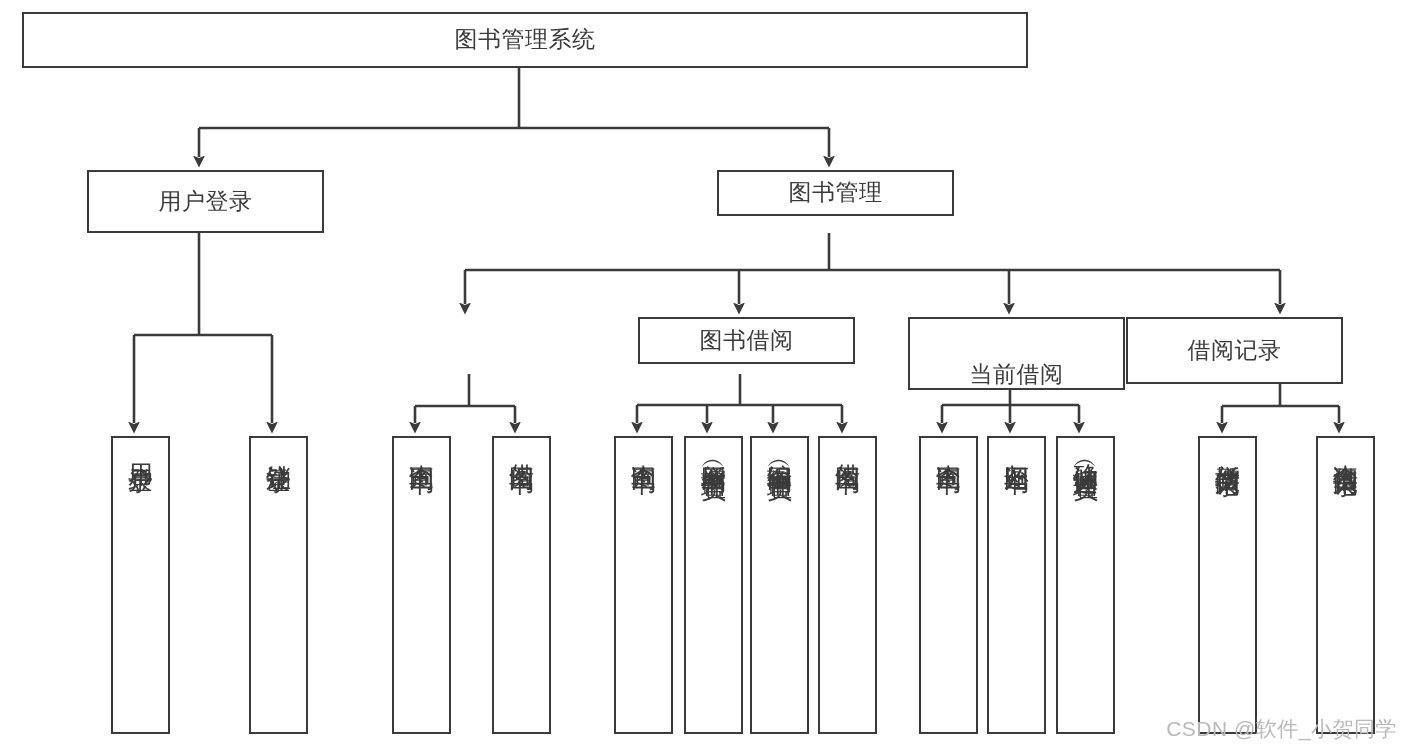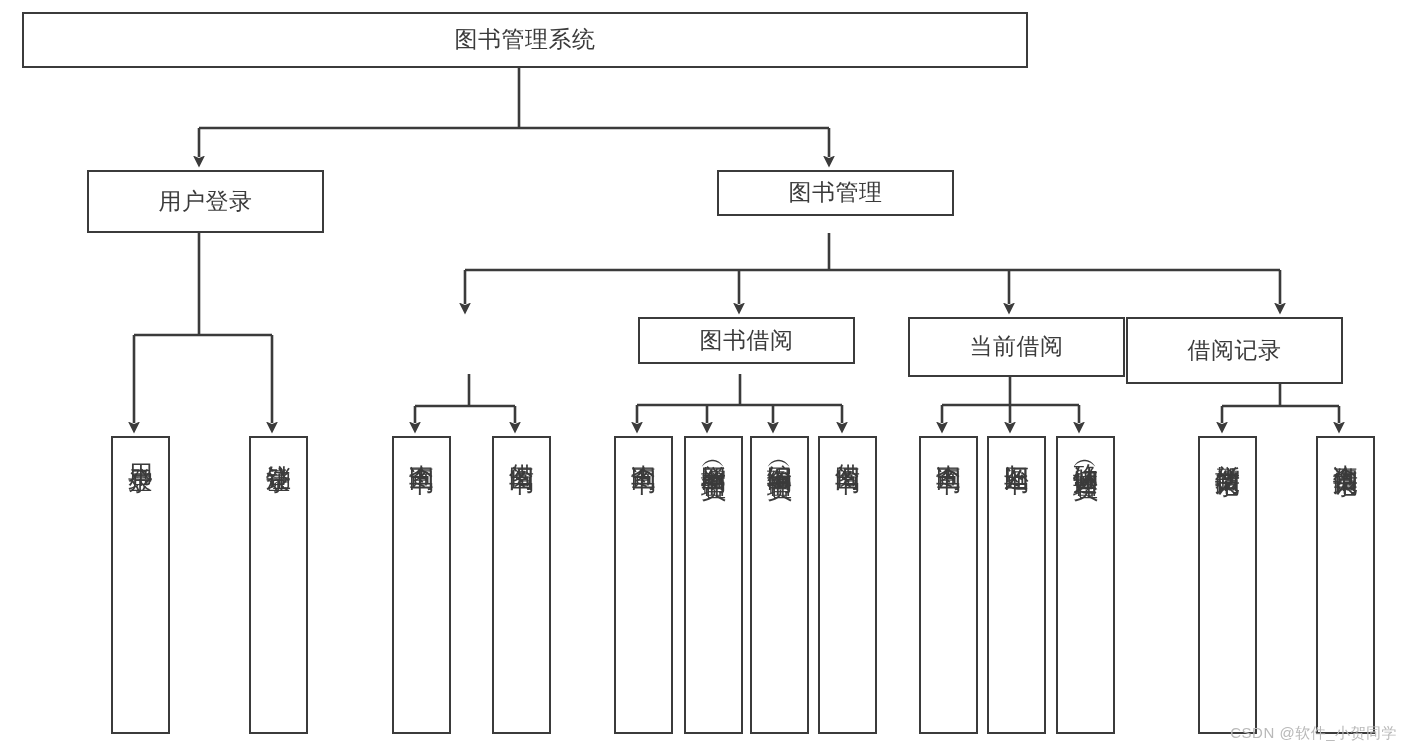--- a/index.html
+++ b/index.html
@@ -65,21 +65,21 @@
     font-size: 25px;
     line-height: 1.0;
     letter-spacing: 2px;
     white-space: nowrap;
   }
   
   .watermark {
     position: absolute;
     right: 8px;
     bottom: 4px;
-    font-size: 15px;
+    font-size: 21px;
     color: #b9b9b9;
     letter-spacing: 0.5px;
     white-space: nowrap;
     pointer-events: none;
   }
 </style>
 </head>
 <body>
 
 <div id="diagram-root">
@@ -161,21 +161,21 @@
   <div class="node-box node-h" style="left:81px; top:170px; width:237px; height:63px;">
     <span class="node-label">用户登录</span>
   </div>
   <div class="node-box node-h" style="left:711px; top:170px; width:237px; height:46px;">
     <span class="node-label">图书管理</span>
   </div>
 
   <div class="node-box node-h" style="left:632px; top:317px; width:217px; height:47px;">
     <span class="node-label">图书借阅</span>
   </div>
-  <div class="node-box node-h" style="left:902px; top:317px; width:217px; height:60px;">
+  <div class="node-box node-h" style="left:902px; top:317px; width:217px; height:73px;align-items:flex-end;">
     <span class="node-label">当前借阅</span>
   </div>
   <div class="node-box node-h" style="left:1120px; top:317px; width:217px; height:67px;">
     <span class="node-label">借阅记录</span>
   </div>
 
   <div class="node-box node-v" style="left:105px; top:436px; width:59px; height:298px;">
     <span class="node-label">用户登录</span>
   </div>
   <div class="node-box node-v" style="left:243px; top:436px; width:59px; height:298px;">

